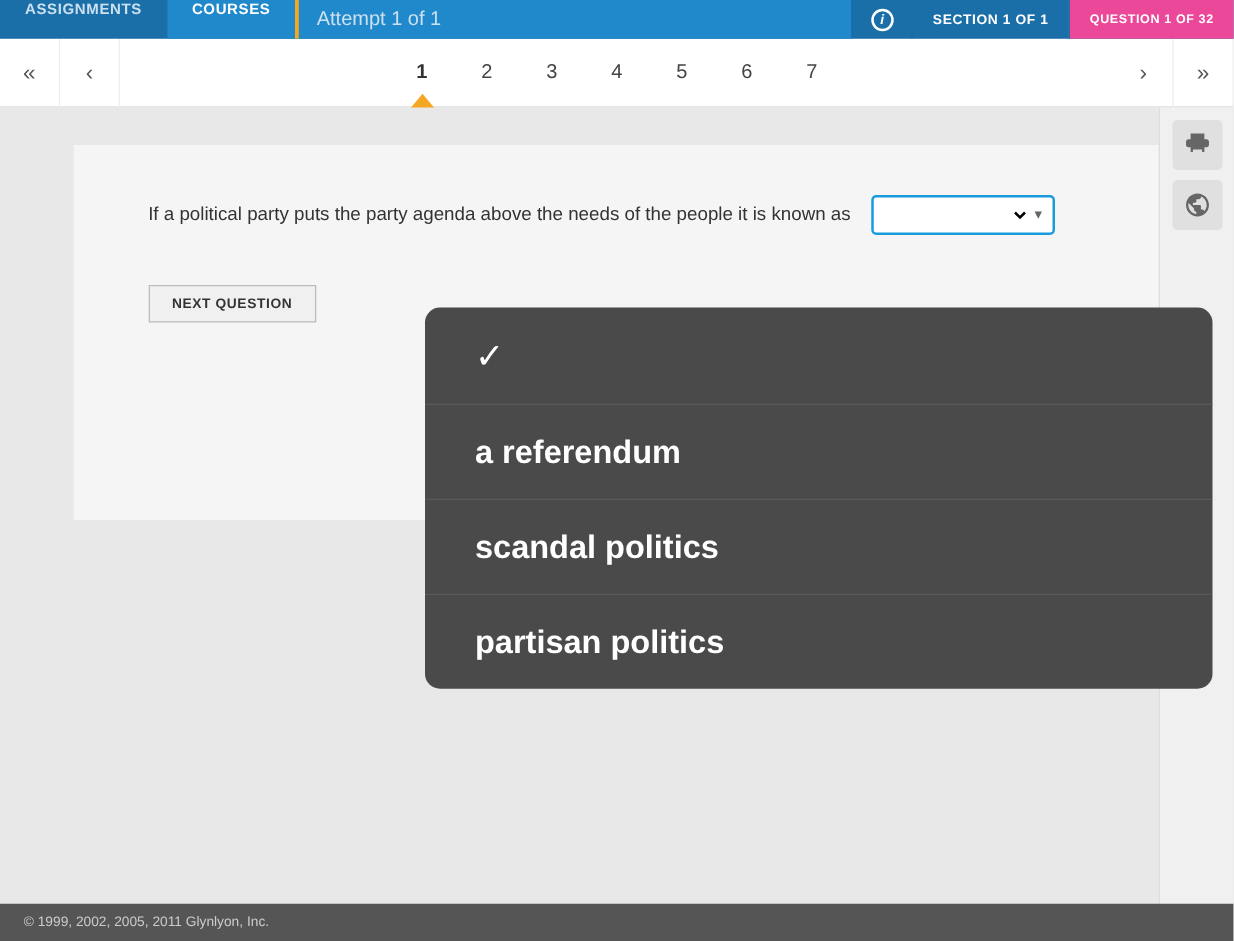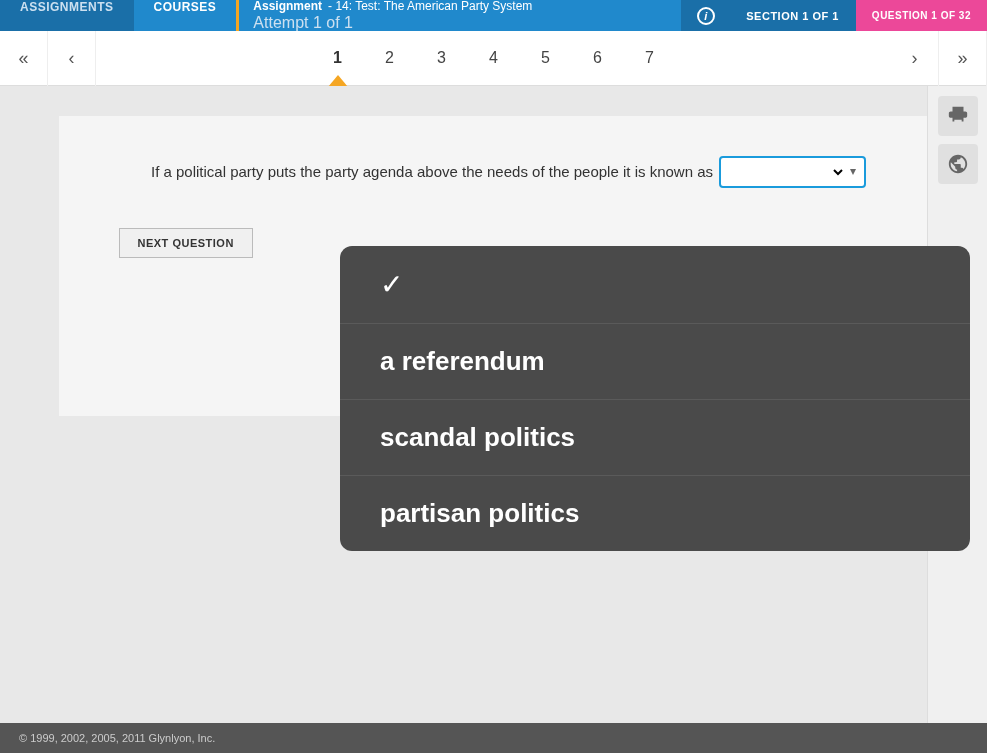--- a/index.html
+++ b/index.html
@@ -164,22 +164,21 @@
       padding: 40px 30px 30px 60px;
       position: relative;
     }
     .question-text {
       font-size: 15px;
       color: #333;
       line-height: 1.6;
       display: flex;
       align-items: center;
       flex-wrap: wrap;
-      gap: 6px;
-      justify-content: center;
+      gap: 16px;
     }
     .dropdown-inline {
       display: inline-flex;
       align-items: center;
       border: 2px solid #1a9bdc;
       border-radius: 4px;
       background: #fff;
       padding: 4px 8px;
       min-width: 130px;
       height: 32px;
@@ -302,24 +301,20 @@
 
 <div class="top-nav">
   <div class="nav-tab">
     <span>ASSIGNMENTS</span>
   </div>
   <div class="nav-tab active">
     <span>COURSES</span>
   </div>
   <div class="nav-assignment">
     <div>
-      <div style="display:flex;gap:6px;align-items:baseline;">
-        <span class="nav-assignment-title">Assignment</span>
-        <span class="nav-assignment-title" style="font-weight:normal;">- <span>14: Test: The American Party System</span></span>
-      </div>
       <div class="nav-assignment-sub">Attempt 1 of 1</div>
     </div>
   </div>
   <div class="nav-info-btn">
     <div class="info-circle">
       <span>i</span>
     </div>
   </div>
   <div class="nav-section">SECTION 1 OF 1</div>
   <div class="nav-question">QUESTION 1 OF 32</div>

